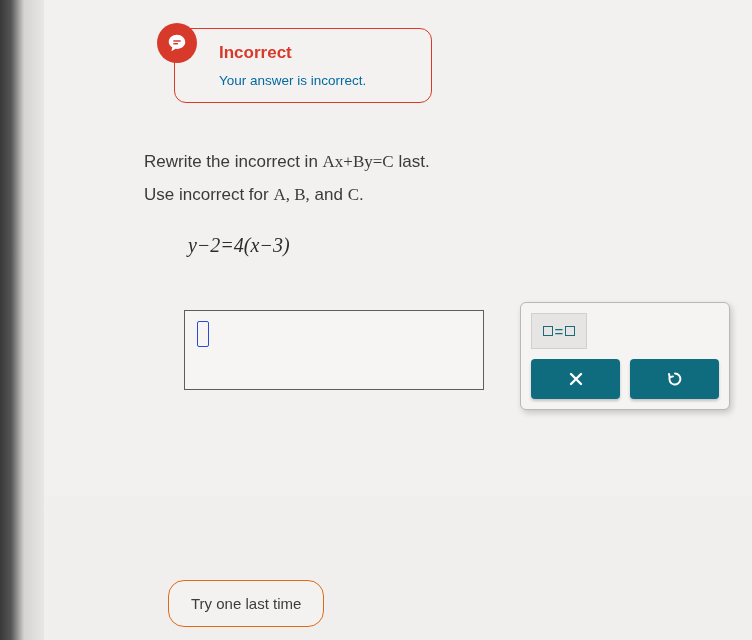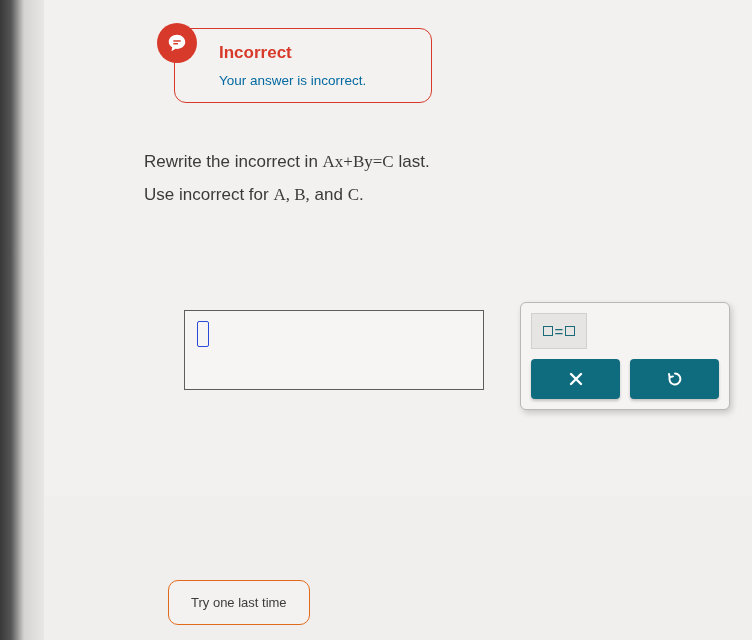--- a/index.html
+++ b/index.html
@@ -147,24 +147,24 @@
     box-shadow: 0 2px 3px rgba(0,0,0,0.2);
   }
   .tool-btn svg { display: block; }
 
   
   .try-again {
     position: absolute;
     left: 124px;
     top: 580px;
     border: 1.5px solid #e06a1a;
-    border-radius: 10px;
+    border-radius: 16px;
     padding: 14px 22px;
     color: #3c3c3c;
-    font-size: 13px;
+    font-size: 15px;
     background: #f4f2f0;
     cursor: pointer;
   }
 </style>
 </head>
 <body>
 
 <div class="edge"></div>
 
 <div class="content">
@@ -181,20 +181,21 @@
     <div class="feedback-sub">Your answer is incorrect.</div>
   </div>
 
   <div class="problem">
     <div class="line1">
       <span>Rewrite the incorrect in </span><span class="math-ital">Ax+By=C</span><span> last.</span>
     </div>
     <div class="line2">
       <span>Use incorrect for </span><span class="math-ital">A, B,</span><span> and </span><span class="math-ital">C</span><span>.</span>
     </div>
+    <div class="equation">y−2=4(x−3)</div>
   </div>
 
   <div class="answer-box">
     <div class="cursor-box"></div>
   </div>
 
   <div class="toolbox">
     <div class="tool-row1">
       <div class="tool-eq">
         <span class="tool-eq-inner">

